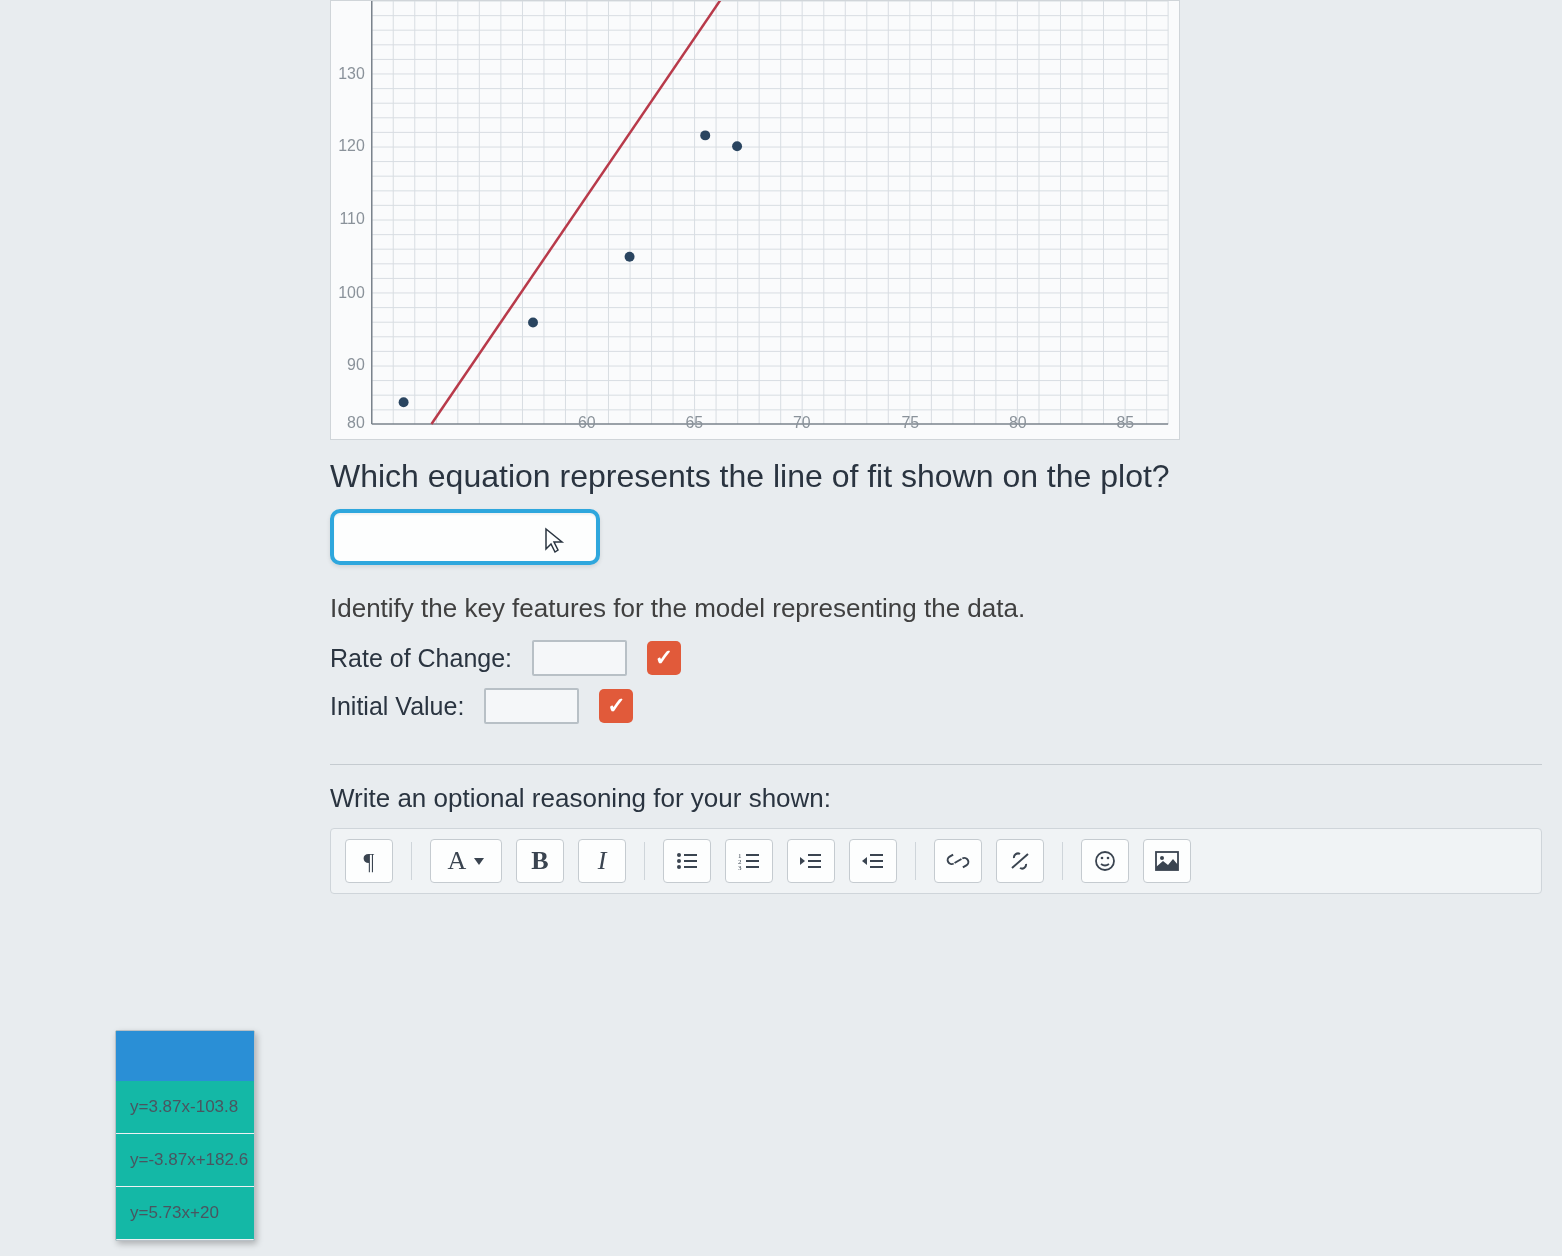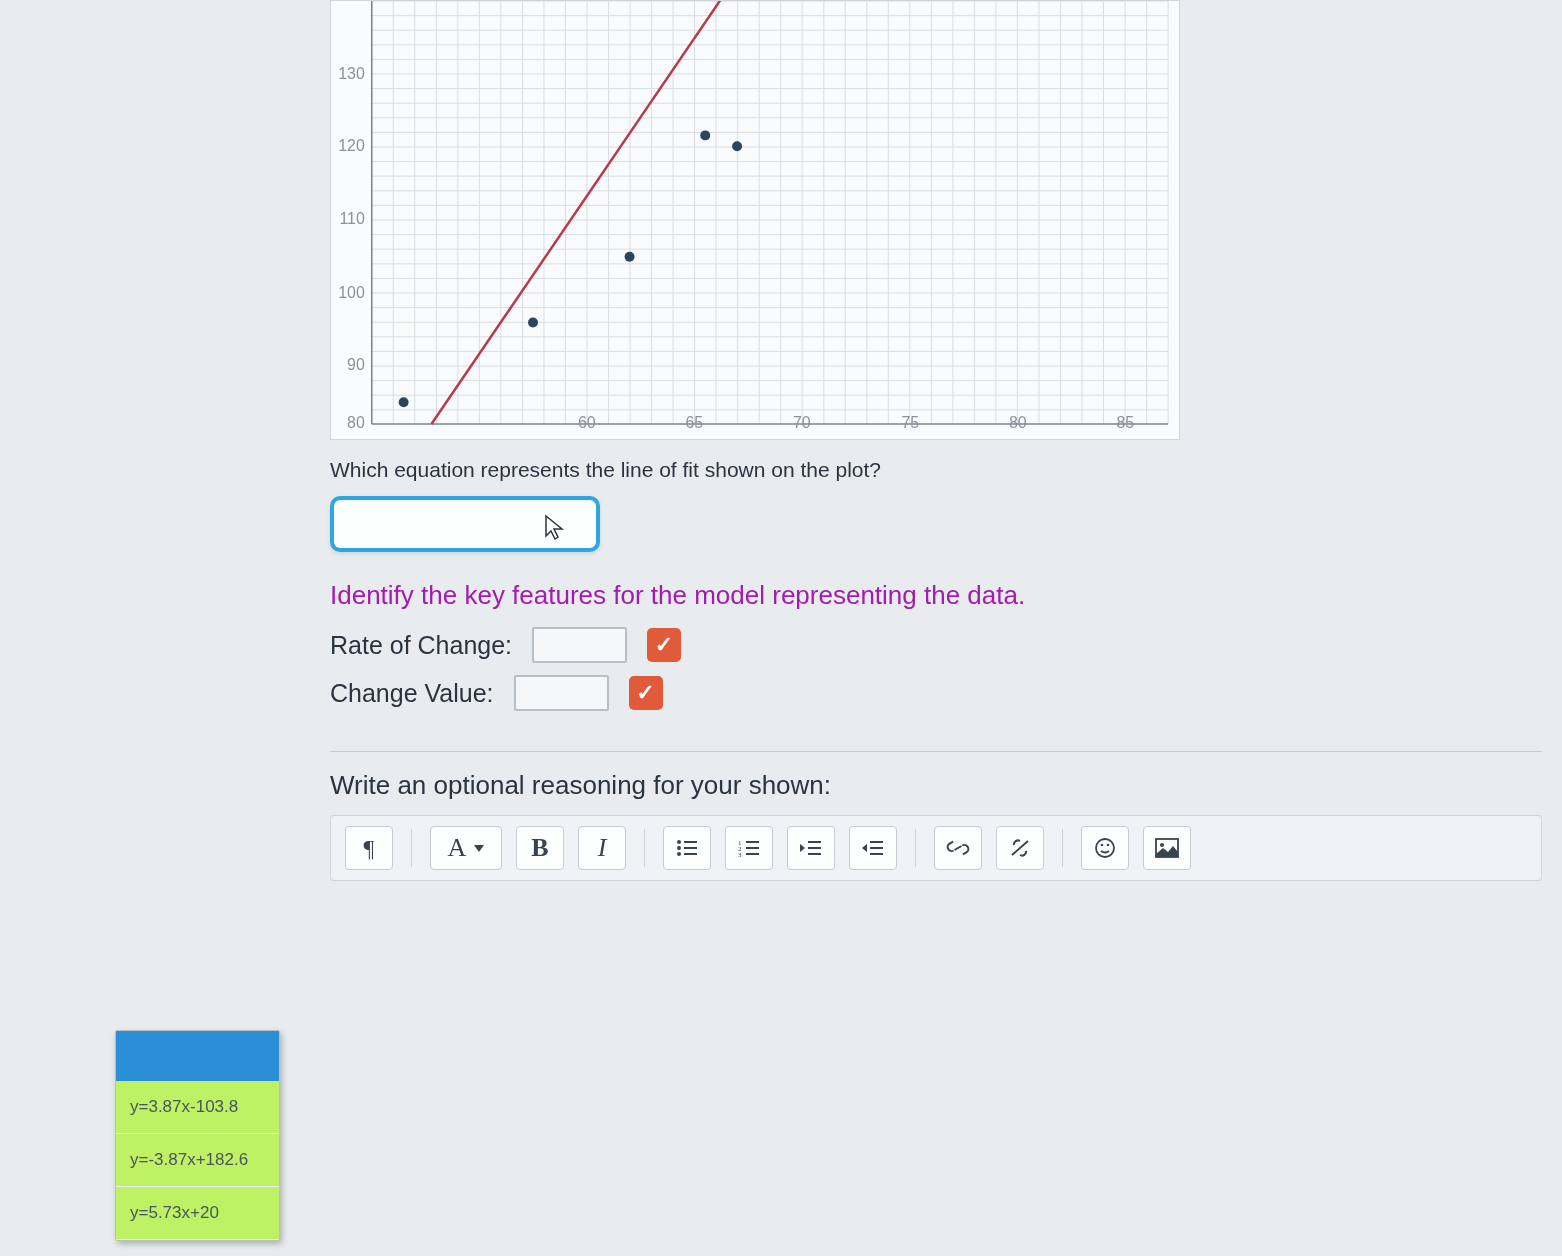--- a/index.html
+++ b/index.html
@@ -21,21 +21,21 @@
   .chart-area {
     background: #fafbfc;
     border: 1px solid #d0d5d9;
     width: 850px;
     height: 440px;
     position: relative;
     overflow: hidden;
   }
   .chart-svg { width: 100%; height: 100%; }
   .question-text {
-    font-size: 21px;
+    font-size: 32px;
     color: #2a3440;
     margin: 18px 0 14px 0;
     font-weight: 400;
   }
   .answer-dropdown {
     width: 270px;
     height: 56px;
     border: 4px solid #2fa7dd;
     border-radius: 10px;
     background: #fdfefe;
@@ -44,21 +44,21 @@
   }
   .cursor-icon {
     position: absolute;
     right: 28px;
     top: 14px;
     width: 24px;
     height: 28px;
   }
   .sub-question {
     font-size: 26px;
-    color: #a21caf;
+    color: #404040;
     margin: 28px 0 16px 0;
   }
   .field-row {
     display: flex;
     align-items: center;
     gap: 20px;
     margin: 12px 0;
   }
   .field-label {
     font-size: 25px;
@@ -123,22 +123,22 @@
     width: 0; height: 0;
     border-left: 5px solid transparent;
     border-right: 5px solid transparent;
     border-top: 7px solid #3a4450;
     margin-left: 4px;
   }
   .dropdown-popup {
     position: absolute;
     left: 115px;
     top: 1030px;
-    width: 165px;
-    background: #bef264;
+    width: 140px;
+    background: #14b8a6;
     border: 1px solid #b8c0c6;
     box-shadow: 2px 3px 6px rgba(0,0,0,.25);
     border-radius: 2px;
     overflow: hidden;
   }
   .popup-header {
     height: 50px;
     background: #2a8fd6;
   }
   .popup-item {
@@ -266,21 +266,21 @@
 
   <div class="sub-question">Identify the key features for the model representing the data.</div>
 
   <div class="field-row">
     <span class="field-label">Rate of Change:</span>
     <input class="small-input" value="" style="">
     <div class="check-badge">✓</div>
   </div>
 
   <div class="field-row">
-    <span class="field-label">Change Value:</span>
+    <span class="field-label">Initial Value:</span>
     <input class="small-input" value="" style="">
     <div class="check-badge">✓</div>
   </div>
 
   <hr class="divider">
 
   <div class="reasoning-label">Write an optional reasoning for your shown:</div>
 
   <div class="toolbar">
     <div class="tb-btn">¶</div>

